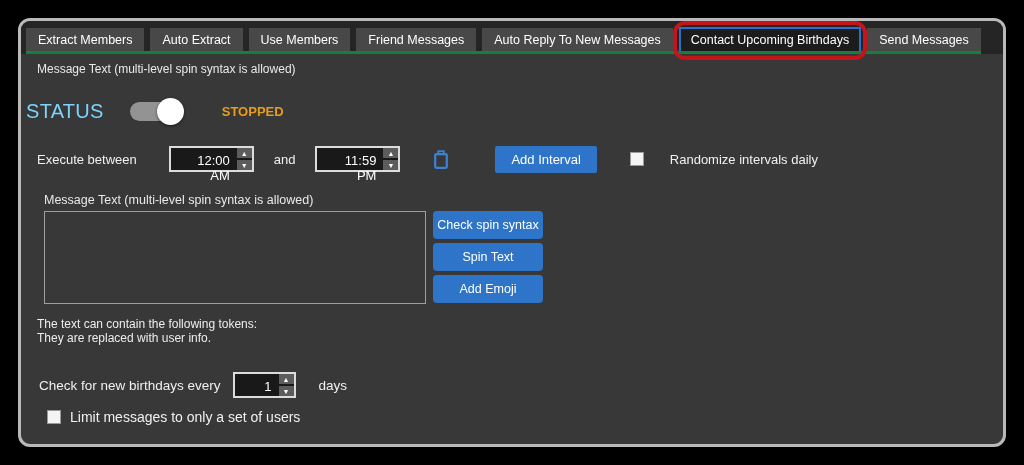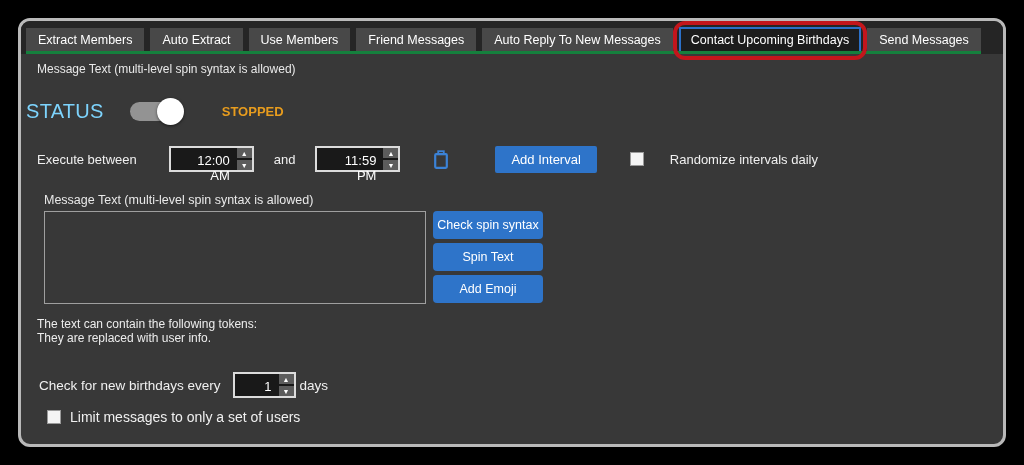--- a/index.html
+++ b/index.html
@@ -124,21 +124,21 @@
     background:#2e74c9; color:#fff; border:none; border-radius:4px;
     font-family:"Liberation Sans", sans-serif; font-size:12.5px; cursor:pointer;
   }
 
   .tokens { margin:13px 0 0 16px; line-height:1.2; }
   .tokens-intro, .tokens-outro { font-size:12px; color:#ededed; }
   .tokens-list { font-size:10.5px; font-weight:bold; color:#f5f5f5; white-space:pre-wrap; }
 
   .bday-row { margin:26px 0 0 18px; display:flex; align-items:center; font-size:13.5px; height:27px; }
   .bday-box { margin-left:12px; }
-  .days-label { margin-left:4px; }
+  .days-label { margin-left:23px; }
 
   .limit-row { margin:10px 0 0 26px; display:flex; align-items:center; }
   .limit-row .checkbox { margin-left:0; }
   .limit-label { margin-left:9px; font-size:14px; }
 </style>
 </head>
 <body>
 
 <div class="panel">
 

